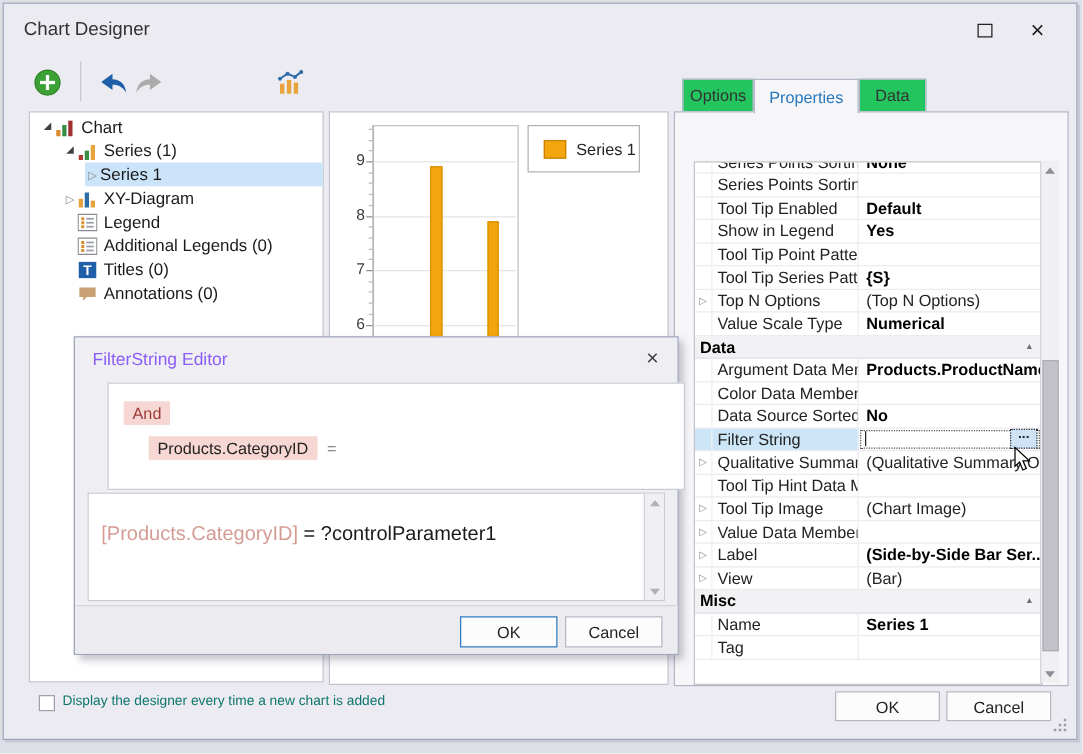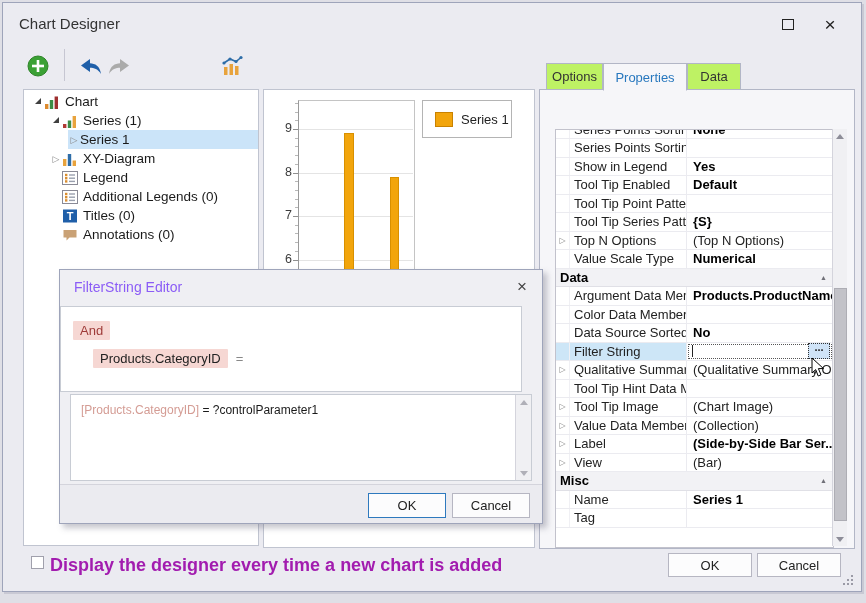--- a/index.html
+++ b/index.html
@@ -18,21 +18,21 @@
   .panel{background:#fff;border:1px solid #c0c4d0;}
   
   .trow{height:19px;display:flex;align-items:center;font-size:13.5px;color:#1a1a1a;white-space:nowrap;}
   .twrap{display:flex;align-items:center;height:19px;flex:1;}
   .twrap.sel{background:#cbe4f9;}
   .arrcol{font-size:9px;color:#8a8a8a;width:12px;text-align:center;}
   .arrexp{width:0;height:0;border-bottom:6px solid #404040;border-left:6px solid transparent;margin:0 3px 2px 3px;}
   .arrnone{width:12px;}
   .ticon{width:16px;height:16px;margin-right:5px;display:inline-flex;}
   
-  .tab{position:absolute;top:60px;height:27px;box-sizing:border-box;border:1px solid #b2b6c6;background:#bef264;display:flex;align-items:center;justify-content:center;font-size:13px;color:#333;}
+  .tab{position:absolute;top:60px;height:27px;box-sizing:border-box;border:1px solid #b2b6c6;background:#22c55e;display:flex;align-items:center;justify-content:center;font-size:13px;color:#333;}
   .tab.active{background:#f6f6f9;border-bottom:1px solid #f6f6f9;color:#2878be;z-index:3;}
   .rpanel{background:#f6f6f9;border:1px solid #b2b6c6;z-index:2;}
   .search{box-sizing:border-box;border:1px solid #c4c8d2;background:#fff;font-size:13px;color:#333;padding:0 6px;font-family:"Liberation Sans",sans-serif;}
   .search::placeholder{color:#9a9aa6;}
   
   .grid{background:#fff;border:1px solid #c2c2cc;overflow:hidden;}
   .grow{display:flex;height:18.5px;box-sizing:border-box;border-bottom:1px solid #ebebf0;font-size:13px;color:#222;align-items:stretch;}
   .grow.clip{height:9px;overflow:hidden;}
   .grow.clip .ginner{margin-top:-9px;}
   .ginner{display:flex;flex:1;}
@@ -66,21 +66,21 @@
   
   .fdlg{position:absolute;left:56px;top:266px;width:482px;height:253px;background:#efeff3;border:1px solid #9ea4ba;box-shadow:4px 4px 6px rgba(90,90,110,.35);z-index:10;}
   .fdtitle{left:14px;top:9px;font-size:14px;color:#8b5cf6;}
   .fdclose{left:452px;top:7px;width:20px;height:20px;display:flex;align-items:center;justify-content:center;font-size:17px;color:#444;}
   .fpane{position:absolute;background:#fff;border:1px solid #c8ccd4;box-sizing:border-box;}
   .chip{display:inline-flex;align-items:center;font-size:13px;padding:2px 7px;border-radius:1px;}
   .chip.red{background:#f6d7d3;color:#222;}
   .chip.grp{background:#f6d7d3;color:#9e3a38;}
   .chip.green{background:#dcead4;color:#222;}
   .opeq{color:#888;font-size:13px;margin:0 8px;}
-  .memoline{font-size:12px;}
+  .memoline{font-size:16px;margin-top:16px;}
   .fld{color:#d49c94;}
   .rest{color:#1a1a1a;font-weight:500;}
   .fdfoot{position:absolute;left:0;top:214px;width:482px;height:39px;background:#ebebf0;border-top:1px solid #d4d4dc;box-sizing:border-box;}
   .btn{position:absolute;box-sizing:border-box;background:#fcfcfd;border:1px solid #b6b6c2;font-size:13px;color:#222;display:flex;align-items:center;justify-content:center;font-family:"Liberation Sans",sans-serif;}
   .btn.primary{border:1px solid #2e79be;}
   
   .chk{width:13px;height:13px;background:#fff;border:1px solid #a0a0ac;box-sizing:border-box;}
   .grip{width:12px;height:12px;}
   .grip i{position:absolute;width:2px;height:2px;background:#9a9aa6;}
 </style>
@@ -295,29 +295,29 @@
         </div>
         <div class="grow">
           <span class="ginner">
             <span class="ggut"></span>
             <span class="glabel">Series Points Sorting...</span>
           </span>
         </div>
         <div class="grow">
           <span class="ginner">
             <span class="ggut"></span>
+            <span class="glabel">Tool Tip Enabled</span>
+            <span class="gval bold">Default</span>
+          </span>
+        </div>
+        <div class="grow">
+          <span class="ginner">
+            <span class="ggut"></span>
             <span class="glabel">Show in Legend</span>
             <span class="gval bold">Yes</span>
-          </span>
-        </div>
-        <div class="grow">
-          <span class="ginner">
-            <span class="ggut"></span>
-            <span class="glabel">Tool Tip Enabled</span>
-            <span class="gval bold">Default</span>
           </span>
         </div>
         <div class="grow">
           <span class="ginner">
             <span class="ggut"></span>
             <span class="glabel">Tool Tip Point Pattern</span>
             <span class="gval"></span>
           </span>
         </div>
         <div class="grow">
@@ -402,21 +402,20 @@
             <span class="glabel">Tool Tip Image</span>
             <span class="gval">(Chart Image)</span>
           </span>
         </div>
         <div class="grow">
           <span class="ginner">
             <span class="ggut">
               <span>▷</span>
             </span>
             <span class="glabel">Value Data Members</span>
-            <span class="gval">(Collection)</span>
           </span>
         </div>
         <div class="grow">
           <span class="ginner">
             <span class="ggut">
               <span>▷</span>
             </span>
             <span class="glabel">Label</span>
             <span class="gval bold">(Side-by-Side Bar Ser...</span>
           </span>
@@ -453,38 +452,38 @@
     <div class="sarr" style="top:0;">
           <span class="tri-up"></span>
         </div>
     <div class="thumb" style="top:159px;height:231px;"></div>
     <div class="sarr" style="bottom:0;">
           <span class="tri-dn"></span>
         </div>
   </div>
 
   <div class="abs chk" style="left:28px;top:553px;"></div>
-  <span class="abs" style="left:47px;top:552px;font-size:18px;color:#a21caf;font-weight:bold;">Display the designer every time a new chart is added</span>
+  <span class="abs" style="left:47px;top:552px;font-size:11px;color:#0f766e;">Display the designer every time a new chart is added</span>
   <div class="abs btn" style="left:665px;top:550px;width:84px;height:24px;">OK</div>
   <div class="abs btn" style="left:754px;top:550px;width:84px;height:24px;">Cancel</div>
   <div class="abs grip" style="left:840px;top:572px;">
     <i style="left:8px;top:8px;"></i>
         <i style="left:8px;top:4px;"></i>
         <i style="left:4px;top:8px;"></i>
         <i style="left:8px;top:0;"></i>
         <i style="left:0;top:8px;"></i>
         <i style="left:4px;top:4px;"></i>
   </div>
 
   <div class="fdlg">
     <span class="abs fdtitle">FilterString Editor</span>
     <div class="abs fdclose">
           <span>×</span>
         </div>
-    <div class="fpane" style="left:0;top:36px;width:462px;height:86px;">
+    <div class="fpane" style="left:26px;top:36px;width:462px;height:86px;">
       <span class="chip grp abs" style="left:12px;top:14px;">And</span>
       <div class="abs" style="left:32px;top:42px;display:flex;align-items:center;">
         <span class="chip red">Products.CategoryID</span>
         <span class="opeq">=</span>
       </div>
     </div>
     <div class="fpane" style="left:10px;top:124px;width:462px;height:87px;">
       <div class="memoline" style="padding:8px 10px;"><span class="fld">[Products.CategoryID]</span><span class="rest"> = ?controlParameter1</span></div>
       <div class="sbar abs" style="right:0;top:0;width:15px;height:85px;">
         <div class="sarr" style="top:0;">

